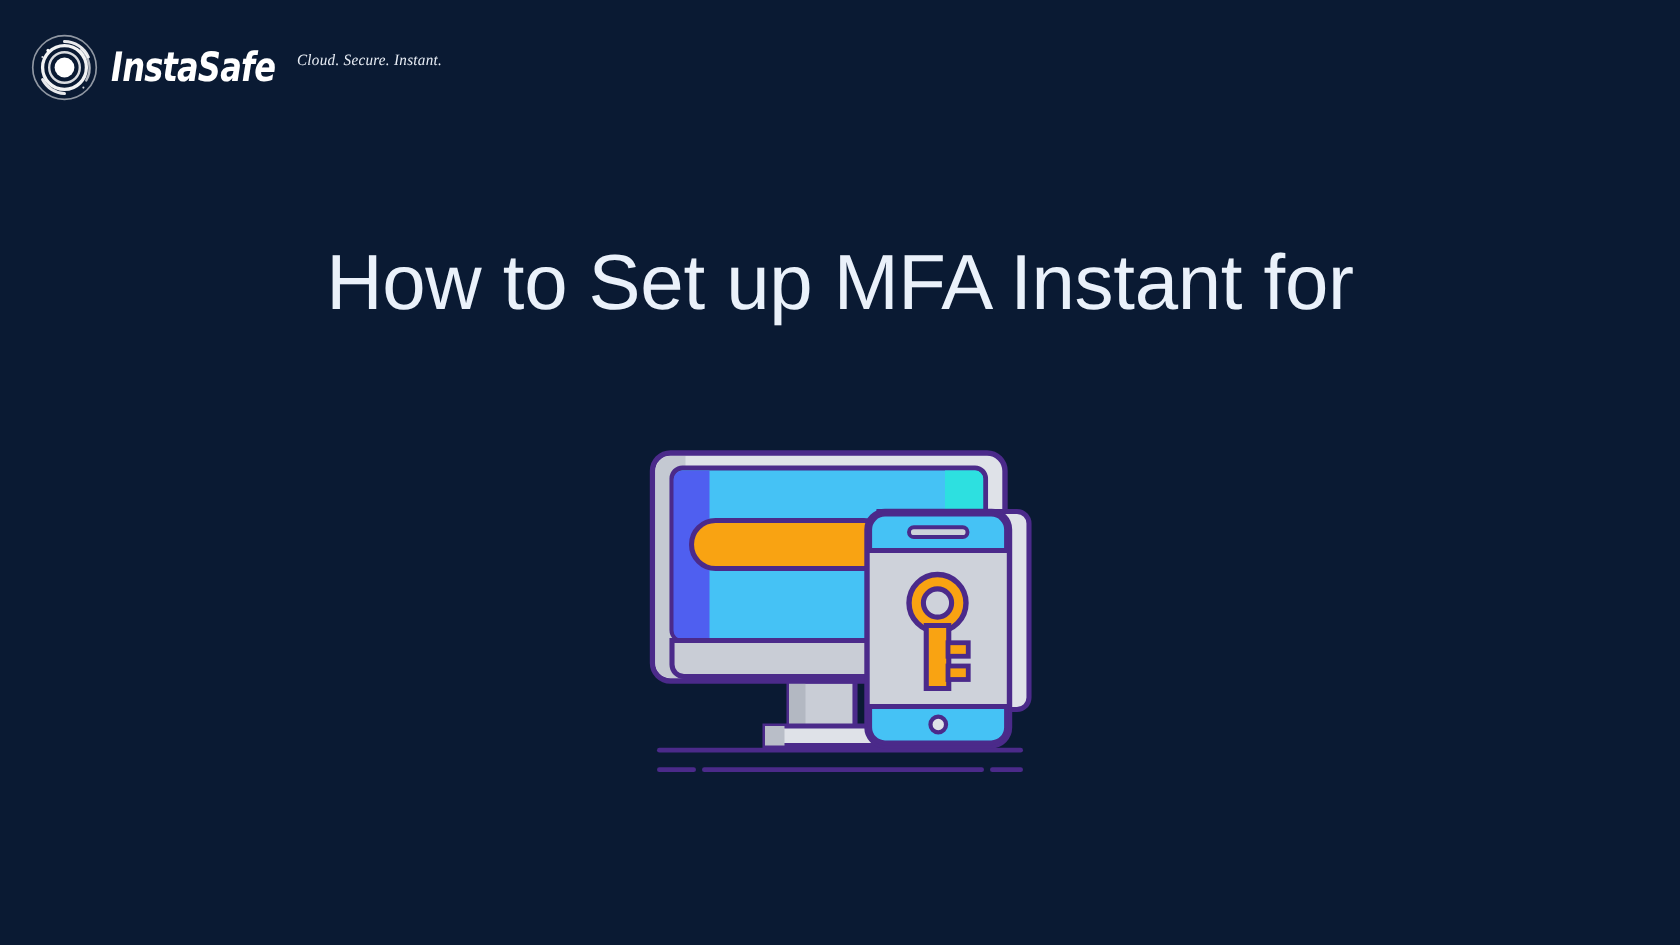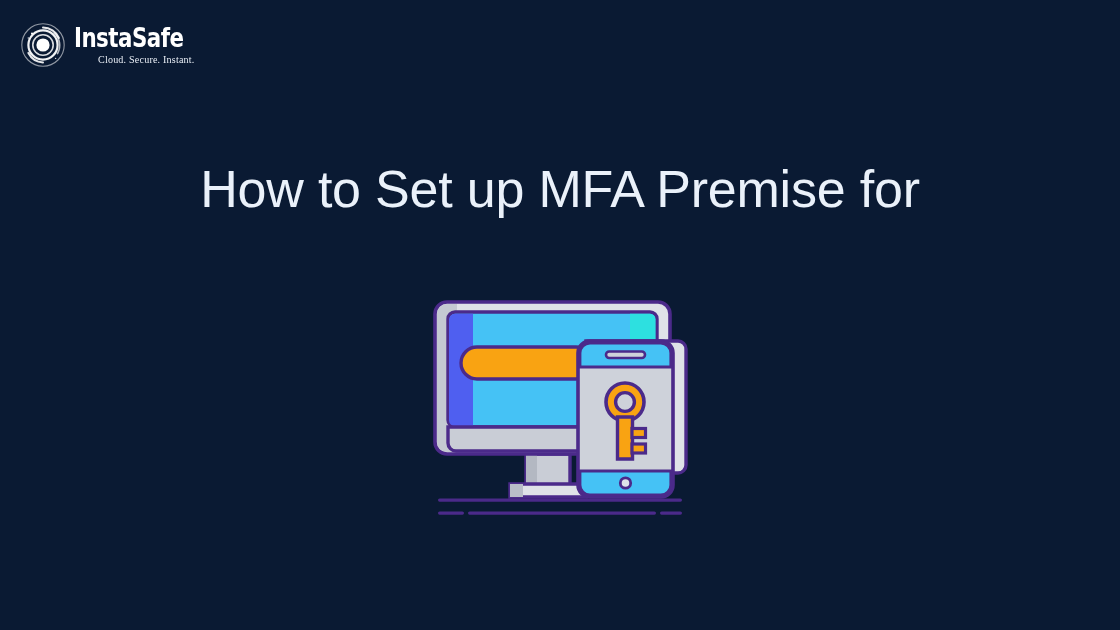--- a/index.html
+++ b/index.html
@@ -20,21 +20,21 @@
   
   #logo {
     position: absolute;
     left: 20px;
     top: 22px;
     display: flex;
     align-items: center;
     gap: 8px;
   }
   #logo-mark { width: 46px; height: 46px; display: block; flex: 0 0 auto; }
-  #logo-text { display: flex; flex-direction: column; align-items: flex-end; }
+  #logo-text { display: flex; flex-direction: row; align-items: flex-start; font-style: italic; }
   #logo-wordmark {
     color: #ffffff;
     font-family: "DejaVu Sans Condensed", "Liberation Sans Narrow", "Liberation Sans", sans-serif;
     font-weight: bold;
     font-size: 27px;
     line-height: 1;
     letter-spacing: -0.6px;
     transform: scaleX(0.88);
     transform-origin: left center;
     white-space: nowrap;
@@ -100,21 +100,21 @@
       <circle cx="8.3" cy="16.0" r="0.7" fill="#ffffff" opacity="0.85"></circle>
       <circle cx="35.6" cy="36.4" r="0.7" fill="#ffffff" opacity="0.8"></circle>
     </svg>
     <div id="logo-text">
       <div id="logo-wordmark">InstaSafe</div>
       <div id="logo-tagline">Cloud. Secure. Instant.</div>
     </div>
   </div>
 
   <h1 id="title">
-    <span class="ln ln1">How to Set up MFA Premise for</span>
+    <span class="ln ln1">How to Set up MFA Instant for</span>
   </h1>
 
   <div id="illustration">
     <svg viewBox="0 0 260 240" aria-hidden="true">
 
       <g>
         <rect x="8" y="203.5" width="244" height="3.2" rx="1.6" fill="#4b2a8a"></rect>
         <g fill="#4b2a8a">
           <rect x="8" y="216.5" width="26" height="3.2" rx="1.6"></rect>
           <rect x="38" y="216.5" width="188" height="3.2" rx="1.6"></rect>

